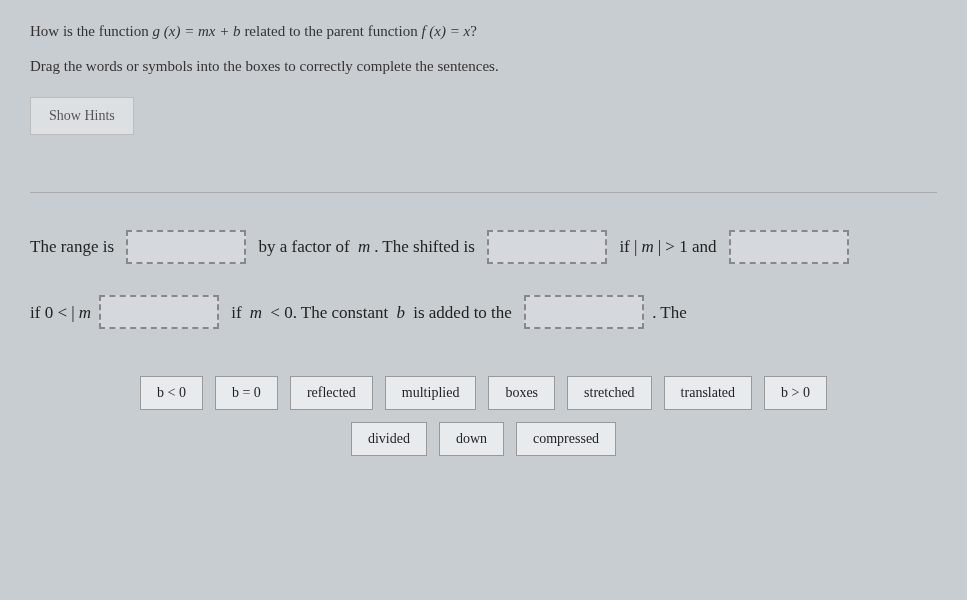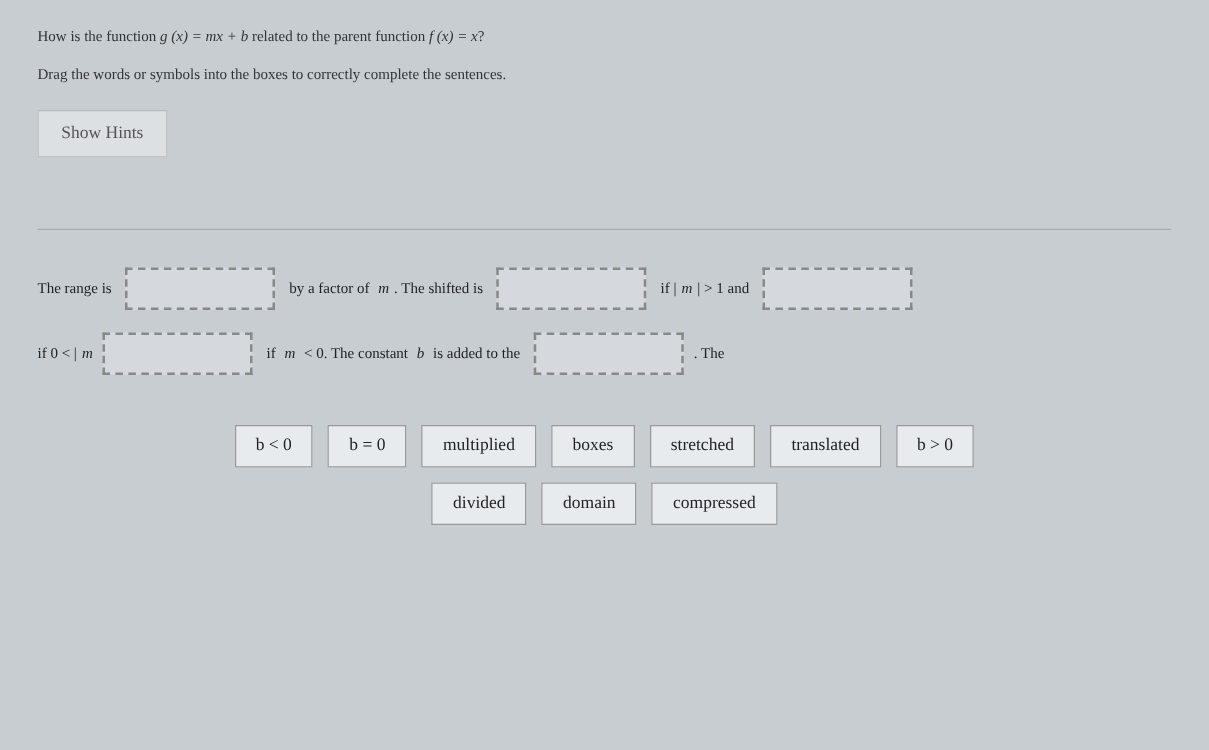--- a/index.html
+++ b/index.html
@@ -9,21 +9,21 @@
       padding: 20px 30px;
       color: #2a2a2a;
       width: 967px;
       height: 600px;
       overflow: hidden;
     }
     .question-area {
       margin-bottom: 20px;
     }
     .question-line {
-      font-size: 12px;
+      font-size: 15px;
       color: #333;
       margin-bottom: 12px;
       line-height: 1.5;
     }
     .math-var { font-style: italic; font-family: Georgia, serif; }
     .hints-btn {
       display: inline-block;
       background: #dde0e3;
       border: 1px solid #bbb;
       padding: 10px 18px;
@@ -31,21 +31,21 @@
       color: #555;
       cursor: pointer;
       margin-top: 8px;
       margin-bottom: 37px;
     }
     .divider {
       border-top: 1px solid #aaa;
       margin: 10px 0 30px 0;
     }
     .sentence-area {
-      font-size: 12px;
+      font-size: 17px;
       line-height: 2.8;
       color: #222;
     }
     .sentence-row {
       display: flex;
       align-items: center;
       flex-wrap: wrap;
       gap: 4px;
       margin-bottom: 18px;
     }
@@ -126,24 +126,25 @@
     <span class="text-seg">. The</span>
   </div>
 
 
 </div>
 
 <div class="answer-bank">
   <div class="answer-row">
     <div class="tile">b &lt; 0</div>
     <div class="tile">b = 0</div>
+    <div class="tile">reflected</div>
     <div class="tile">multiplied</div>
     <div class="tile">boxes</div>
     <div class="tile">stretched</div>
     <div class="tile">translated</div>
     <div class="tile">b &gt; 0</div>
   </div>
   <div class="answer-row">
     <div class="tile">divided</div>
-    <div class="tile">domain</div>
+    <div class="tile">down</div>
     <div class="tile">compressed</div>
   </div>
 </div>
 
 </body></html>

